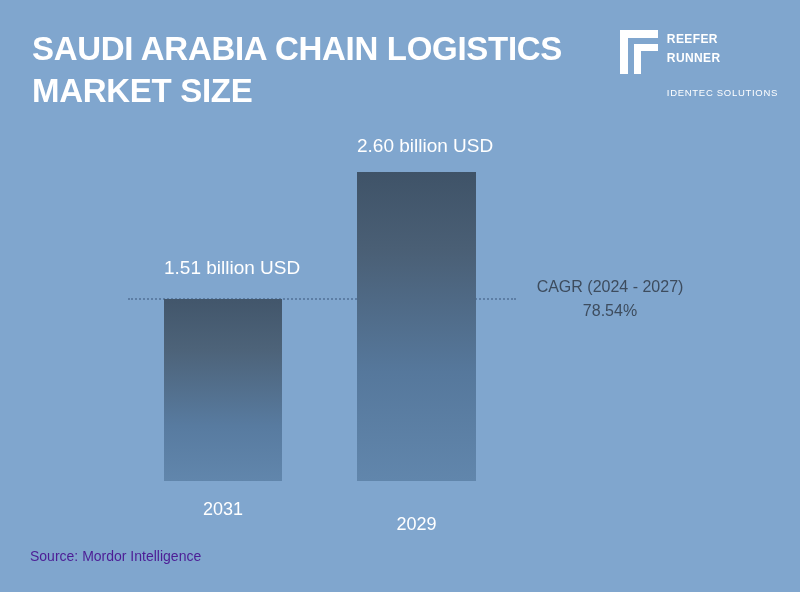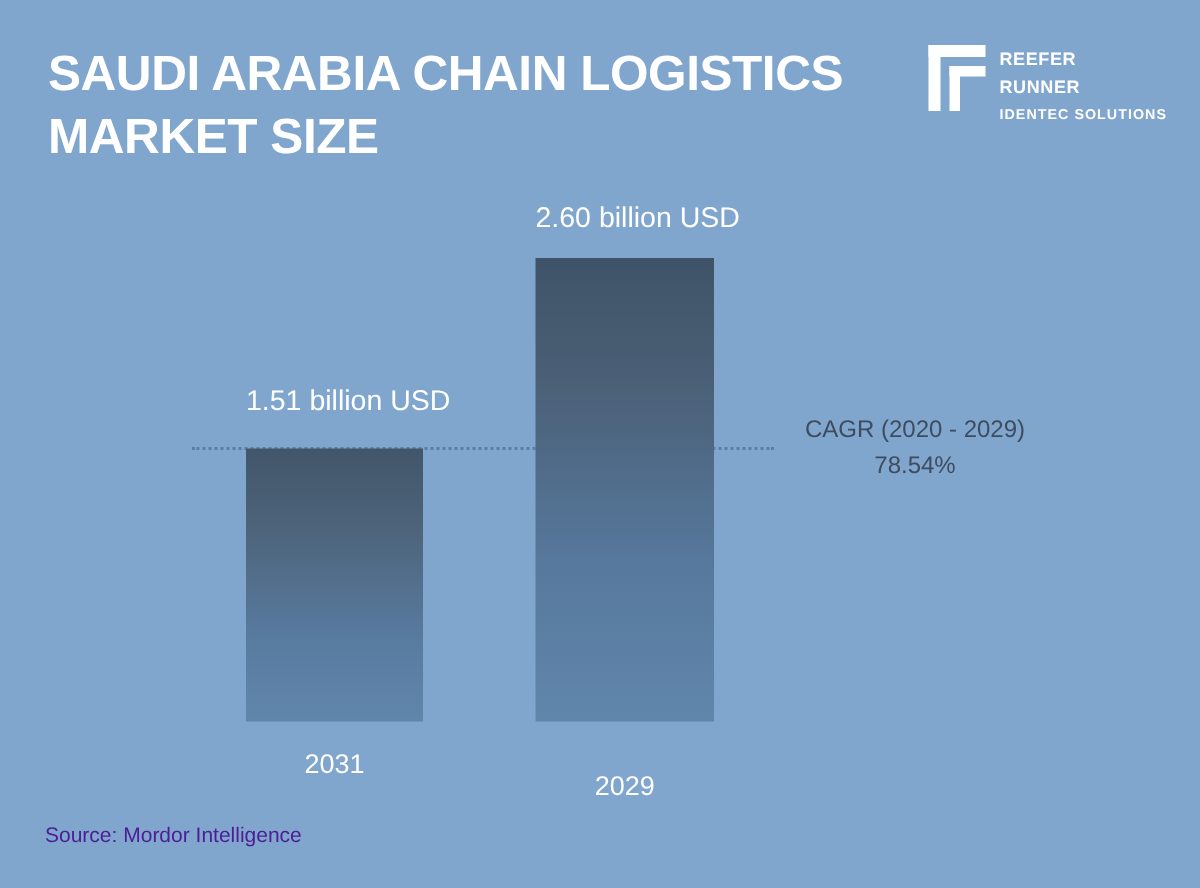--- a/index.html
+++ b/index.html
@@ -78,23 +78,23 @@
     font-size: 12px;
     line-height: 17px;
     font-weight: bold;
     letter-spacing: 0.4px;
   }
   .logo-l2 { margin-top: 2px; }
   .logo-l3 {
     color: #ffffff;
     font-size: 9.5px;
     line-height: 11px;
-    font-weight: bold;
+    font-weight: normal;
     letter-spacing: 0.7px;
-    margin-top: 4px;
+    margin-top: 20px;
   }
 
   
   .plot {
     position: absolute;
     left: 0;
     top: 0;
     width: 800px;
     height: 592px;
   }
@@ -205,21 +205,21 @@
     <div class="bar bar-2024"></div>
     <div class="bar bar-2029"></div>
 
     <div class="value-label value-2024">1.51 billion USD</div>
     <div class="value-label value-2029">2.60 billion USD</div>
 
     <div class="cat-label cat-2024">2031</div>
     <div class="cat-label cat-2029">2029</div>
 
     <div class="cagr">
-      <div>CAGR (2020 - 2029)</div>
+      <div>CAGR (2024 - 2027)</div>
       <div>78.54%</div>
     </div>
 
   </div>
 
   <div class="source">Source: Mordor Intelligence</div>
 
 </div>
 
 </body></html>

